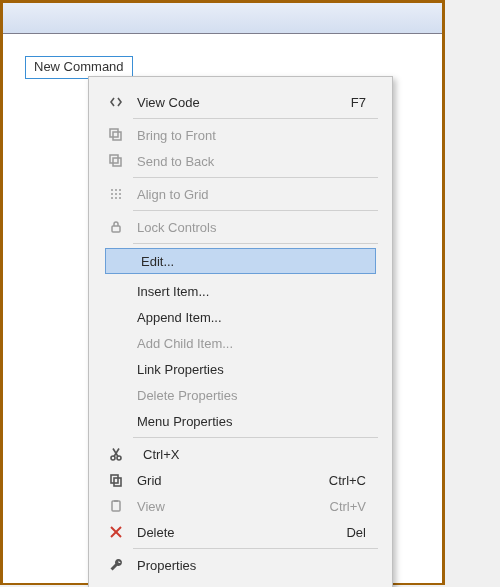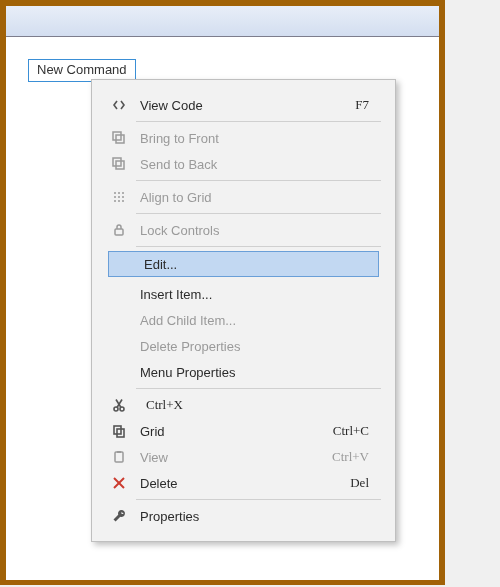--- a/index.html
+++ b/index.html
@@ -10,21 +10,21 @@
     overflow: hidden;
     font-family: "Segoe UI", Arial, sans-serif;
     font-size: 13px;
     background: #f0f0f0;
   }
   .window {
     position: relative;
     width: 445px;
     height: 585px;
     background: #5eead4;
-    border: 6px solid #a16207;
+    border: 3px solid #a16207;
     box-sizing: border-box;
   }
   .titlebar {
     height: 30px;
     background: linear-gradient(#e8eef8, #d3def0);
     border-bottom: 1px solid #7d7d8c;
   }
   .client {
     position: relative;
     width: 100%;
@@ -87,21 +87,20 @@
     z-index: 1;
   }
   .menu-item .shortcut {
     flex: 0 0 auto;
     color: #2b2b2b;
     padding-left: 12px;
     padding-right: 6px;
     white-space: nowrap;
     position: relative;
     z-index: 1;
-    font-family: Liberation Serif, serif;
   }
   .menu-item.disabled .label,
   .menu-item.disabled .shortcut {
     color: #9a9a9a;
   }
   .menu-item.highlight {
     background: #c2d8f2;
     border: 1px solid #6a9fd8;
     height: 26px;
     margin: 4px;
@@ -201,26 +200,34 @@
       <div class="menu-item highlight">
         <span class="icon-slot"></span>
         <span class="label">Edit...</span>
       </div>
 
       <div class="menu-item">
         <span class="icon-slot"></span>
         <span class="label">Insert Item...</span>
       </div>
 
+      <div class="menu-item">
+        <span class="icon-slot"></span>
+        <span class="label">Append Item...</span>
+      </div>
 
       <div class="menu-item disabled">
         <span class="icon-slot"></span>
         <span class="label">Add Child Item...</span>
       </div>
 
+      <div class="menu-item">
+        <span class="icon-slot"></span>
+        <span class="label">Link Properties</span>
+      </div>
 
       <div class="menu-item disabled">
         <span class="icon-slot"></span>
         <span class="label">Delete Properties</span>
       </div>
 
       <div class="menu-item">
         <span class="icon-slot"></span>
         <span class="label">Menu Properties</span>
       </div>

